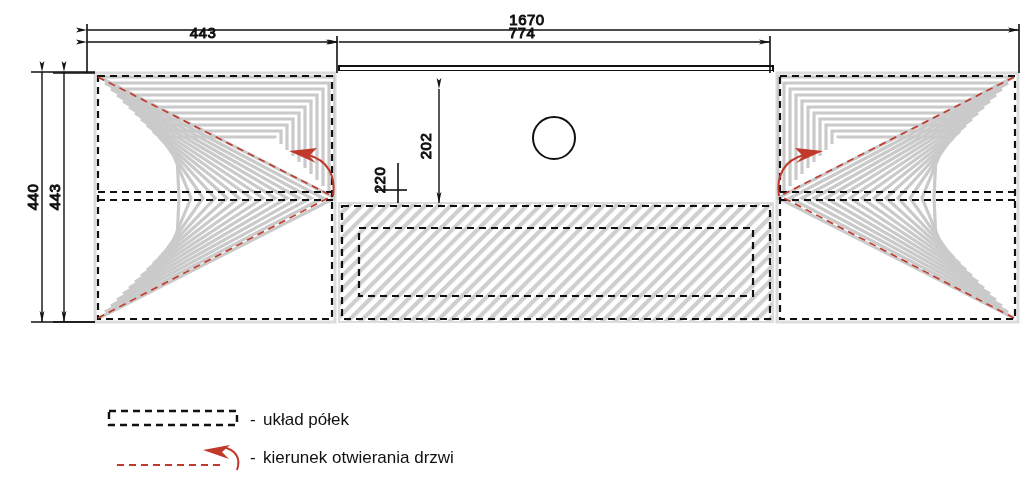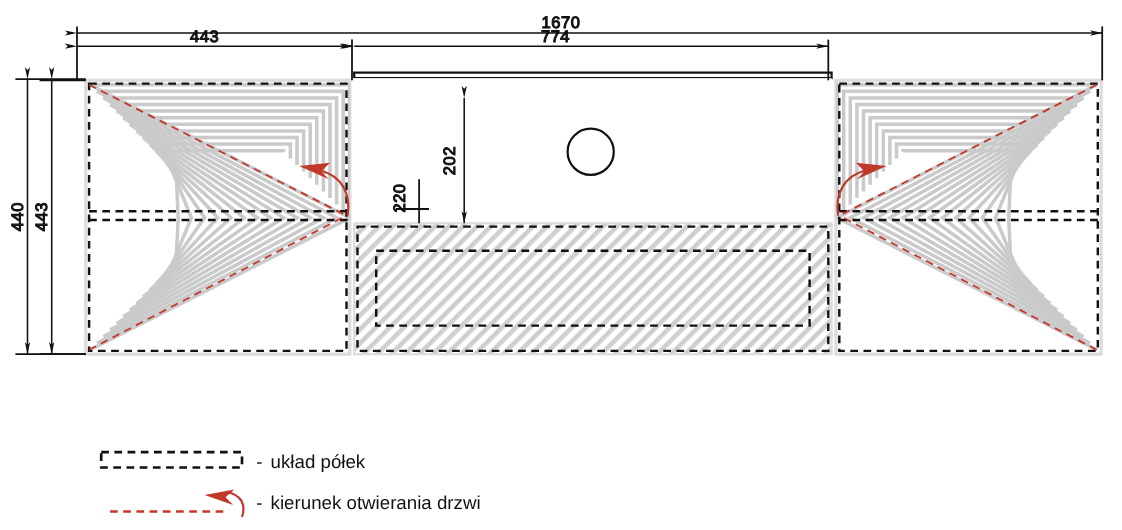--- a/index.html
+++ b/index.html
@@ -1,18 +1,18 @@
 <!DOCTYPE html>
 <html><head>
 <meta charset="utf-8">
 <style>
   html,body{margin:0;padding:0;background:#ffffff;}
   body{width:1020px;height:482px;position:relative;overflow:hidden;
        font-family:"Liberation Sans","DejaVu Sans",sans-serif;color:#1a1a1a;}
-  #stage{position:absolute;left:0;top:0;width:960px;height:482px;}
+  #stage{position:absolute;left:17px;top:0;width:960px;height:482px;}
   svg{display:block;}
   .dimtext{font-family:"Liberation Sans","DejaVu Sans",sans-serif;font-size:15px;fill:#111111;letter-spacing:0.5px;}
   .legendtext{font-family:"Liberation Sans","DejaVu Sans",sans-serif;font-size:17px;fill:#111111;}
 </style>
 </head>
 <body>
 
 <div id="stage">
 <svg width="1020" height="482" viewBox="0 0 1020 482">
 

